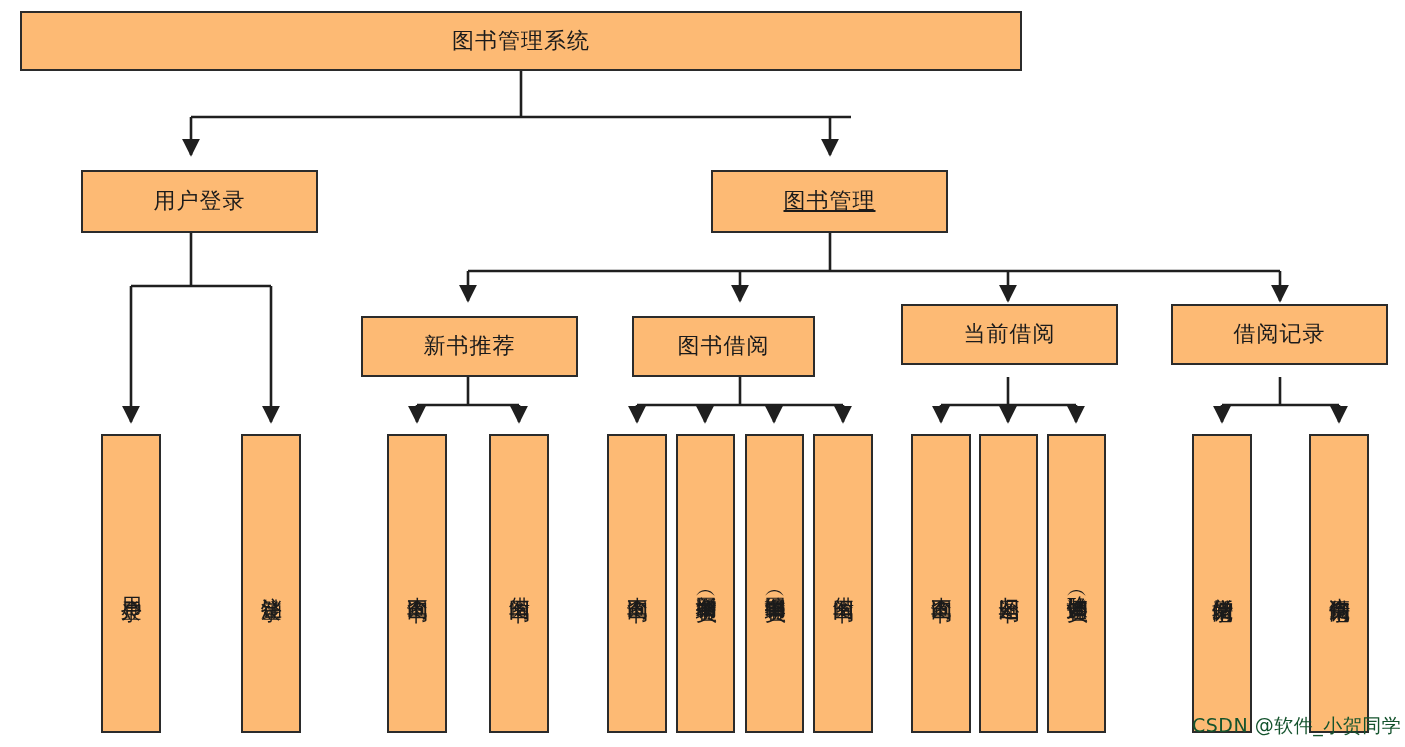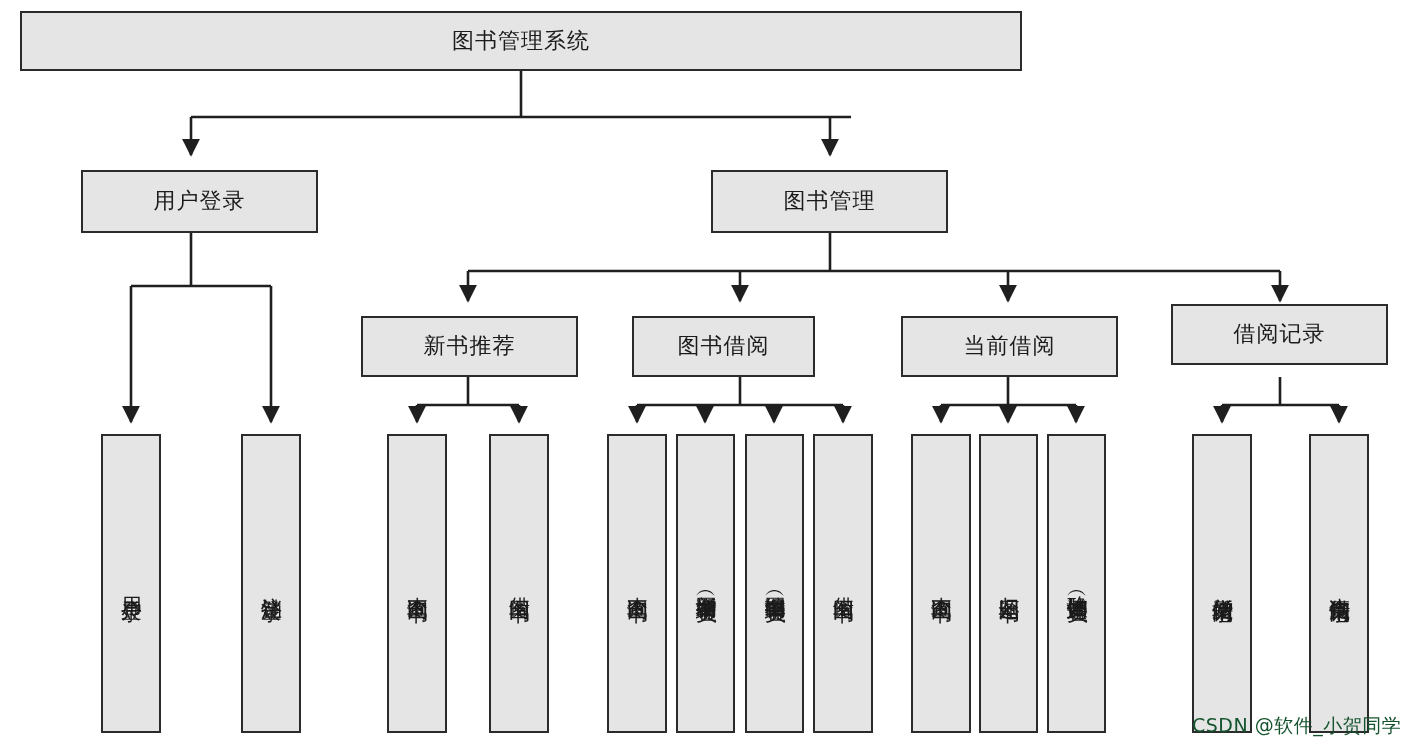--- a/index.html
+++ b/index.html
@@ -22,21 +22,21 @@
     position: absolute;
     left: 0;
     top: 0;
     width: 1405px;
     height: 747px;
     pointer-events: none;
   }
   .node {
     position: absolute;
     box-sizing: border-box;
-    background: #e5e5e5;
+    background: #fdba74;
     border: 2px solid #2b2b2b;
     display: flex;
     align-items: center;
     justify-content: center;
     color: #1b1b1b;
   }
   .node.level-0 .node-label,
   .node.level-1 .node-label,
   .node.level-2 .node-label {
     writing-mode: horizontal-tb;
@@ -129,33 +129,33 @@
   </svg>
 
   <div class="node level-0" style="left:20px; top:11px; width:1002px; height:60px;">
     <span class="node-label">图书管理系统</span>
   </div>
 
   <div class="node level-1" style="left:81px; top:170px; width:237px; height:63px;">
     <span class="node-label">用户登录</span>
   </div>
 
-  <div class="node level-1" style="left:711px; top:170px; width:237px; height:63px;">
+  <div class="node level-1" style="left:711px; top:170px; width:237px; height:63px;text-decoration:underline;">
     <span class="node-label">图书管理</span>
   </div>
 
   <div class="node level-2" style="left:361px; top:316px; width:217px; height:61px;">
     <span class="node-label">新书推荐</span>
   </div>
 
   <div class="node level-2" style="left:632px; top:316px; width:183px; height:61px;">
     <span class="node-label">图书借阅</span>
   </div>
 
-  <div class="node level-2" style="left:901px; top:316px; width:217px; height:61px;">
+  <div class="node level-2" style="left:901px; top:304px; width:217px; height:61px;">
     <span class="node-label">当前借阅</span>
   </div>
 
   <div class="node level-2" style="left:1171px; top:304px; width:217px; height:61px;">
     <span class="node-label">借阅记录</span>
   </div>
 
   <div class="node leaf" style="left:101px; top:434px; width:60px; height:299px;">
     <span class="node-label">用户登录</span>
   </div>

